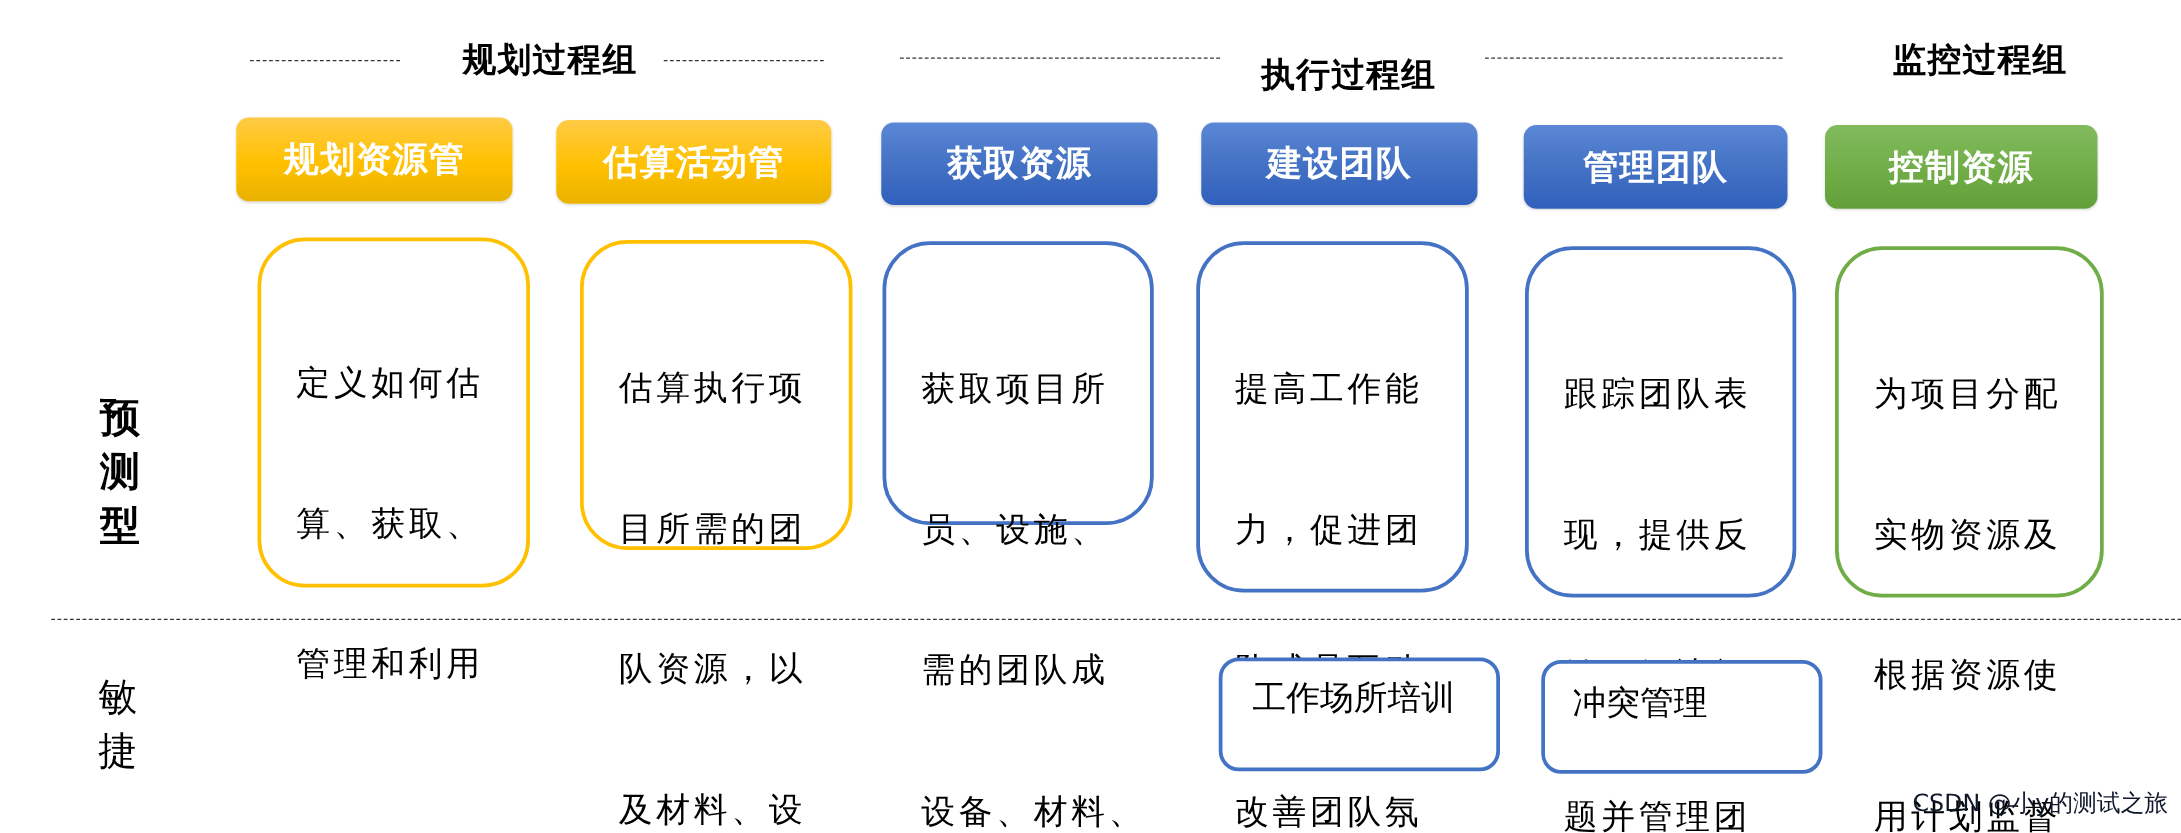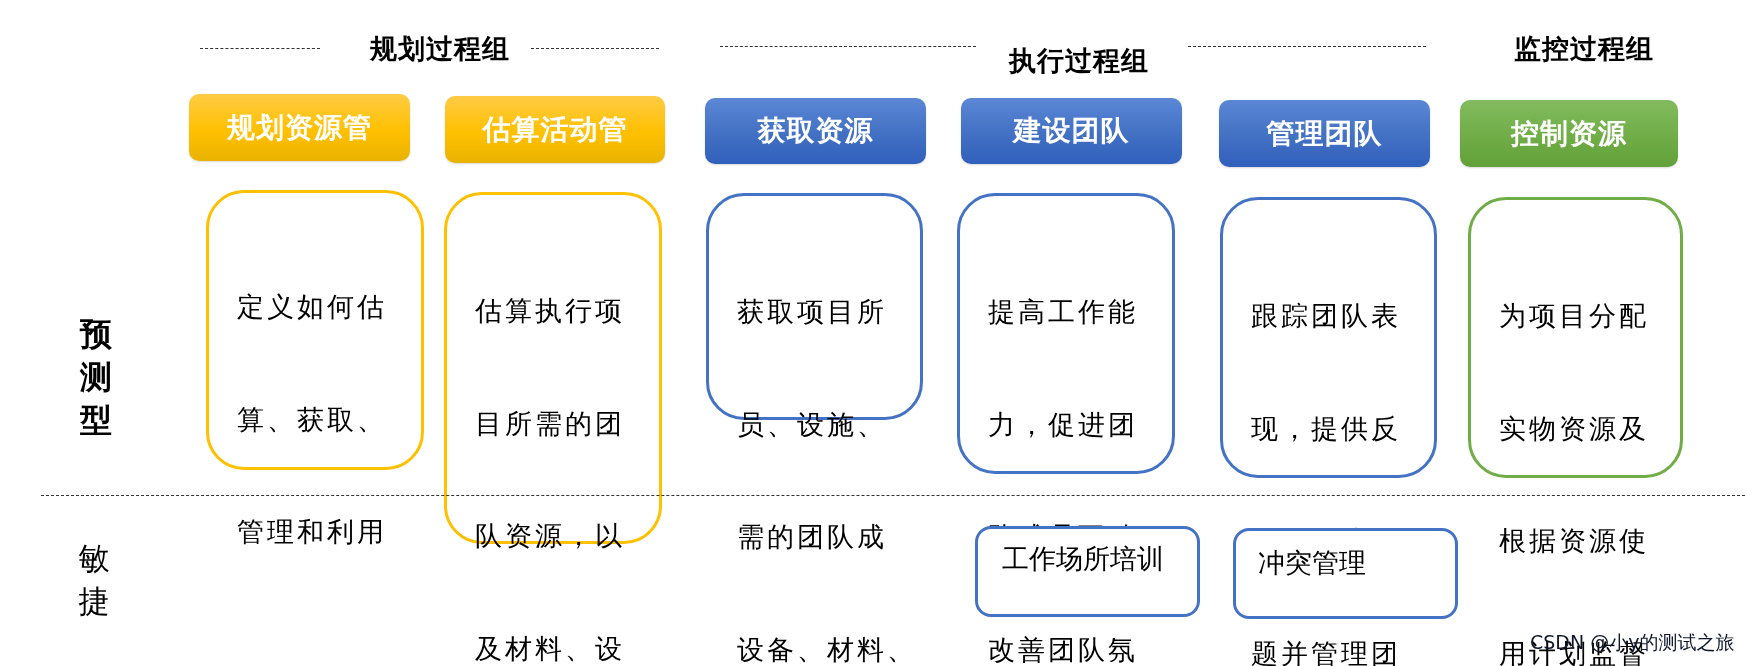--- a/index.html
+++ b/index.html
@@ -58,21 +58,21 @@
 
 <div class="desc yellow" style="left:174px; top:190px; width:218px; height:280px;">
   <div class="desc-text" style="left:28px; top:20px;">
     <div>定义如何估</div>
     <div>算、获取、</div>
     <div>管理和利用</div>
     
   </div>
 </div>
 
-<div class="desc yellow" style="left:412px; top:192px; width:218px; height:352px;">
+<div class="desc yellow" style="left:432px; top:192px; width:218px; height:248px;">
   <div class="desc-text" style="left:28px; top:22px;">
     <div>估算执行项</div>
     <div>目所需的团</div>
     <div>队资源，以</div>
     <div>及材料、设</div>
     
     
   </div>
 </div>
 

